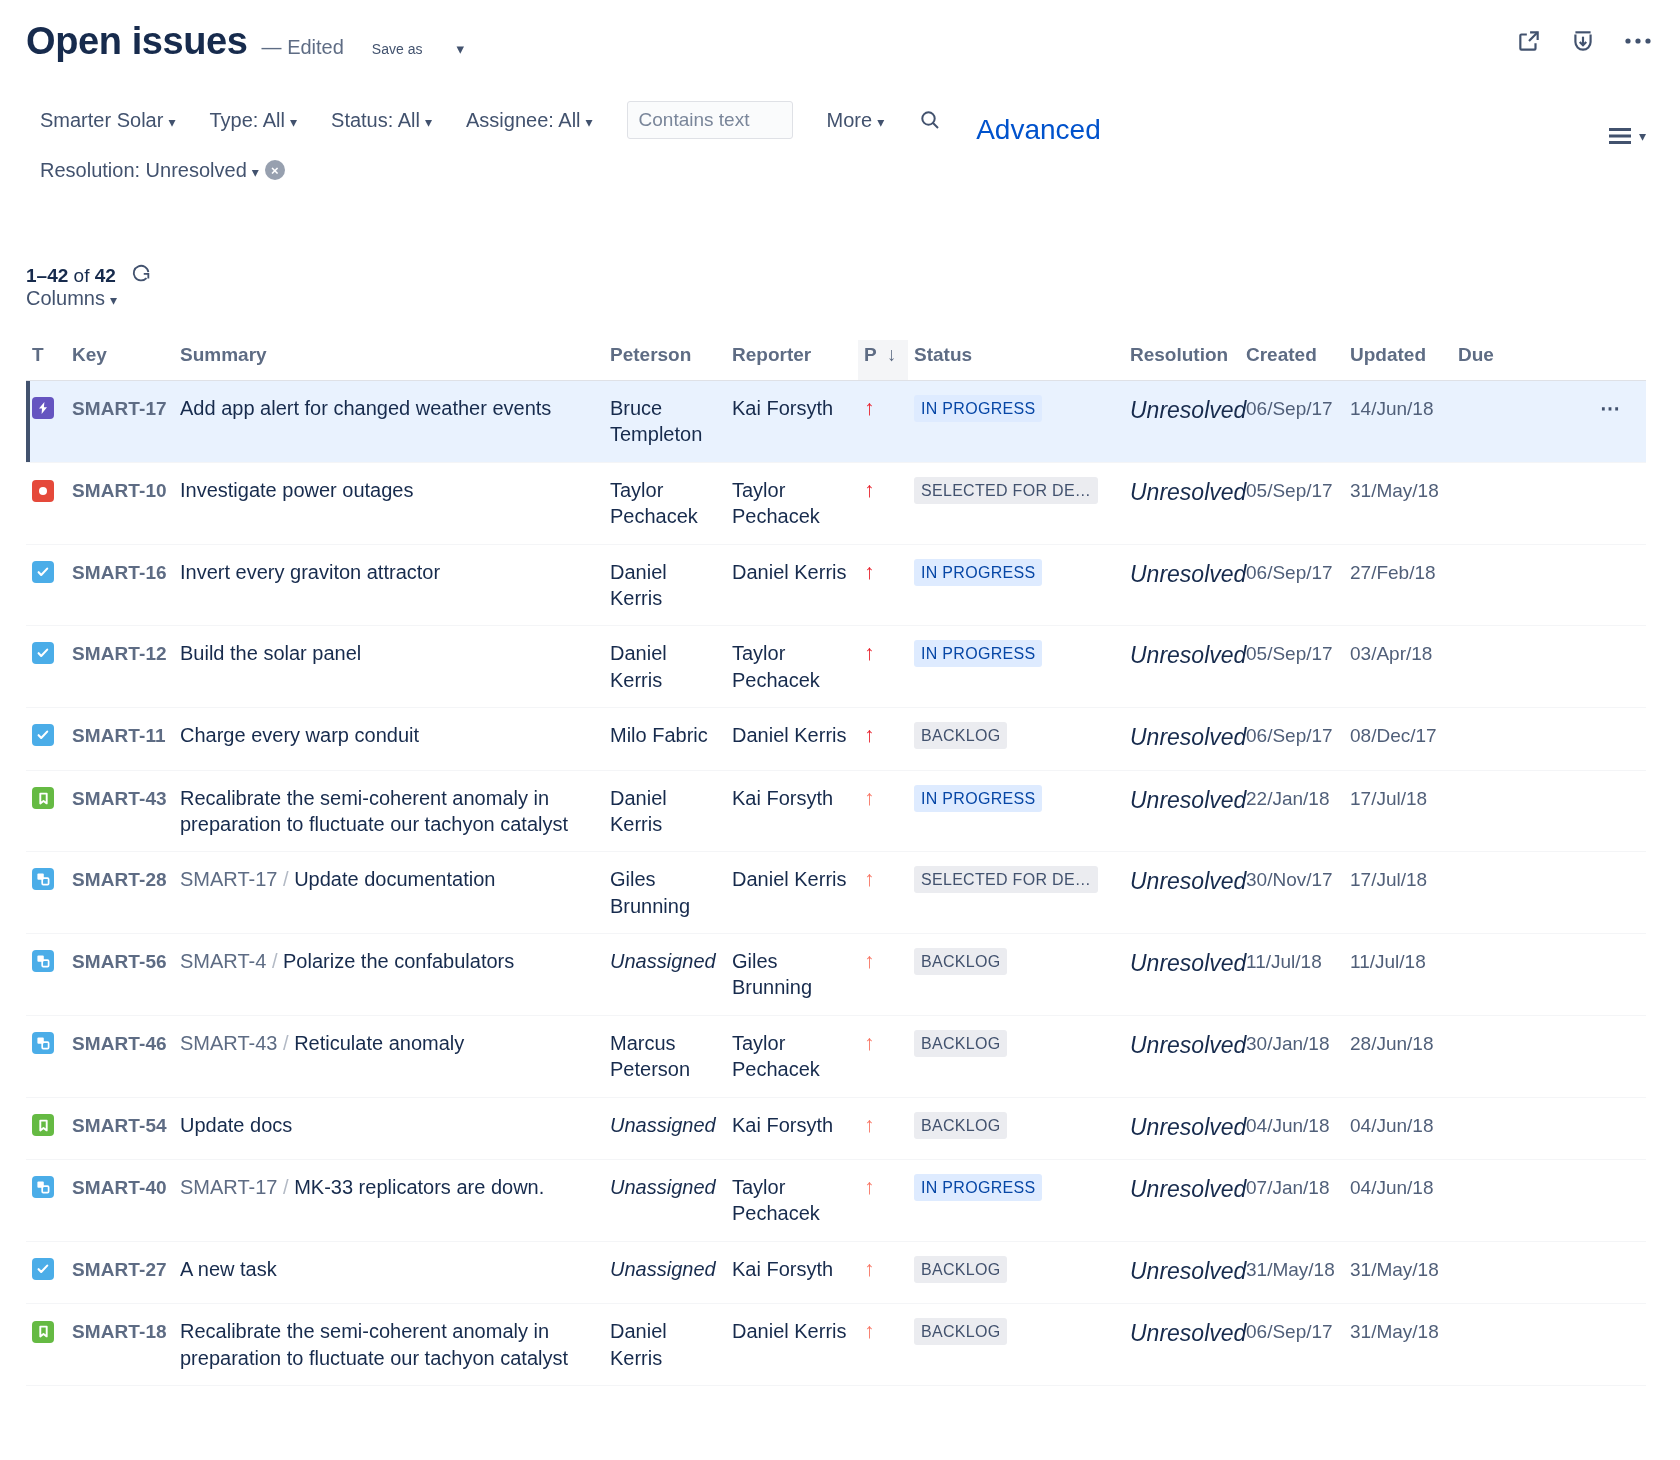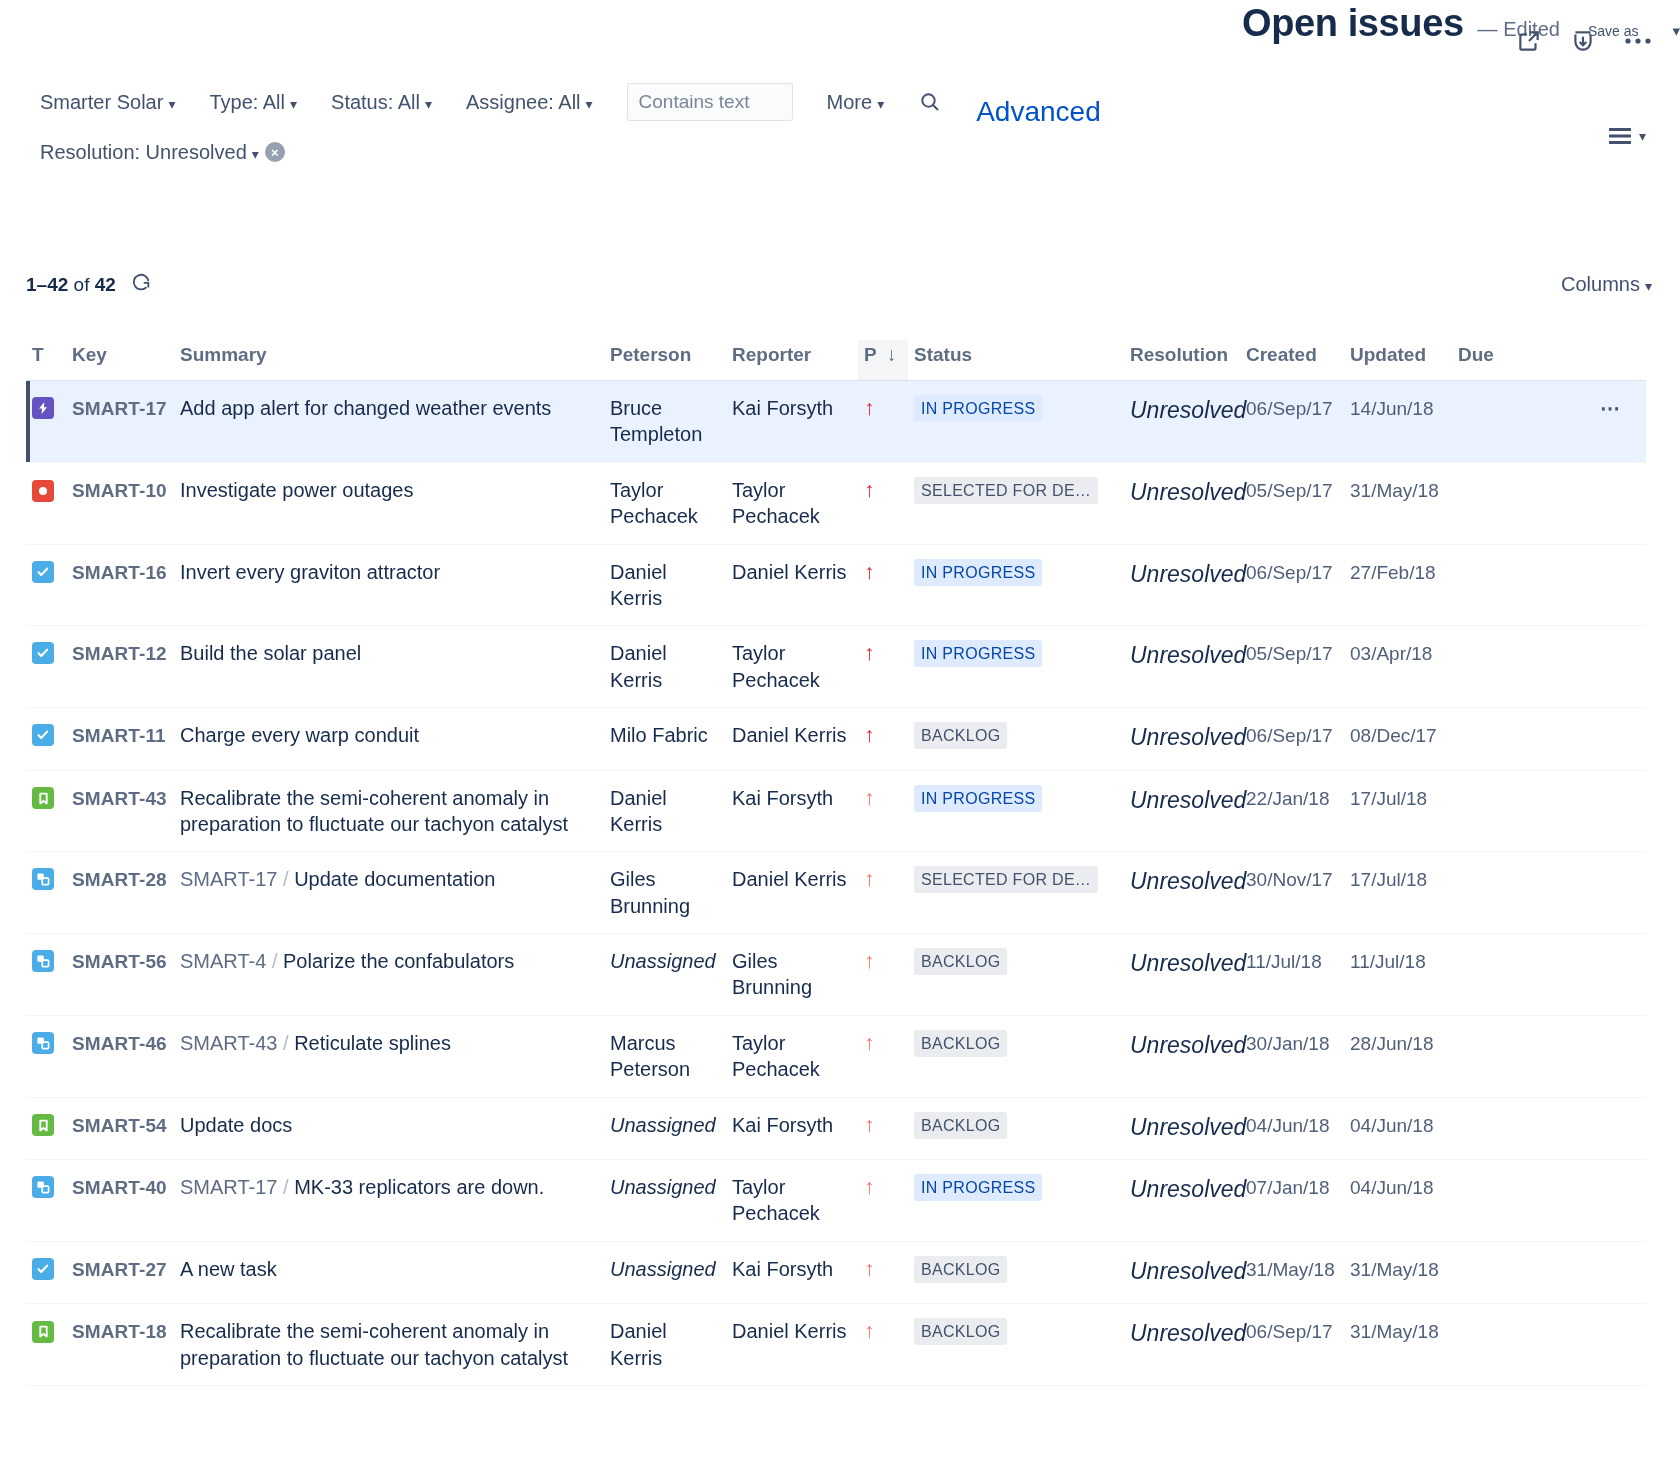--- a/index.html
+++ b/index.html
@@ -9,22 +9,21 @@
     background: #ffffff;
     font-family: "Liberation Sans", sans-serif;
     color: #172B4D;
     overflow: hidden;
   }
   .page { position: relative; width: 1680px; height: 1460px; }
 
   
   .header-row {
     display: flex; align-items: baseline;
-    padding: 4px 0 0 26px;
-    justify-content: flex-end;
+    padding: 22px 0 0 26px;
   }
   .page-title {
     font-size: 38px; font-weight: 600; letter-spacing: -0.4px;
     color: #172B4D; line-height: 1;
   }
   .edited {
     font-size: 20px; color: #5E6C84; margin-left: 14px; font-weight: 400;
   }
   .save-as {
     font-size: 14px; color: #42526E; margin-left: 28px; font-weight: 400;
@@ -71,22 +70,22 @@
   }
   .clear-x {
     display:inline-flex; align-items:center; justify-content:center;
     width: 20px; height: 20px; border-radius: 50%;
     background: #97A0AF; color: #fff; font-size: 13px;
     margin-left: 6px; cursor: pointer; font-weight: 700;
   }
 
   
   .results-row {
-    position: absolute; top: 271px; left: 26px; right: 28px;
-    display: flex; align-items: flex-end; justify-content: space-between;
+    position: absolute; top: 262px; left: 26px; right: 28px;
+    display: flex; align-items: flex-start; justify-content: space-between; flex-direction: column;
   }
   .results-count { font-size: 19px; color: #172B4D; }
   .results-count b { font-weight: 700; }
   .refresh-ico { margin-left: 9px; cursor: pointer; display:inline-flex; vertical-align: -2px;}
   .columns-btn { font-size: 20px; color: #42526E; cursor: pointer; }
 
   
   table.issues {
     position: absolute; top: 340px; left: 26px;
     width: 1620px; border-collapse: collapse;
@@ -412,21 +411,21 @@
           <td><span class="datecell"></span></td>
         </tr>
         <tr>
           <td class="first-cell"><span><span class="type-ico" style="background:#4BADE8">
                 <svg width="14" height="14" viewBox="0 0 14 14">
                   <rect x="1.4" y="1.4" width="6.4" height="6.4" rx="1" fill="#fff"></rect>
                   <rect x="6.2" y="6.2" width="6.4" height="6.4" rx="1" fill="none" stroke="#fff" stroke-width="1.7"></rect>
                 </svg>
               </span></span></td>
           <td><span class="key-link">SMART-46</span></td>
-          <td><span class="parent-link">SMART-43</span> <span class="slash">/</span> <span>Reticulate splines</span></td>
+          <td><span class="parent-link">SMART-43</span> <span class="slash">/</span> <span>Reticulate anomaly</span></td>
           <td><span>Marcus Peterson</span></td>
           <td><span>Taylor Pechacek</span></td>
           <td><span><span class="prio" style="color:#F87462">↑</span></span></td>
           <td><span class="lozenge lz-grey">BACKLOG</span></td>
           <td><span class="resolution">Unresolved</span></td>
           <td><span class="datecell">30/Jan/18</span></td>
           <td><span class="datecell">28/Jun/18</span></td>
           <td><span class="datecell"></span></td>
         </tr>
         <tr>

